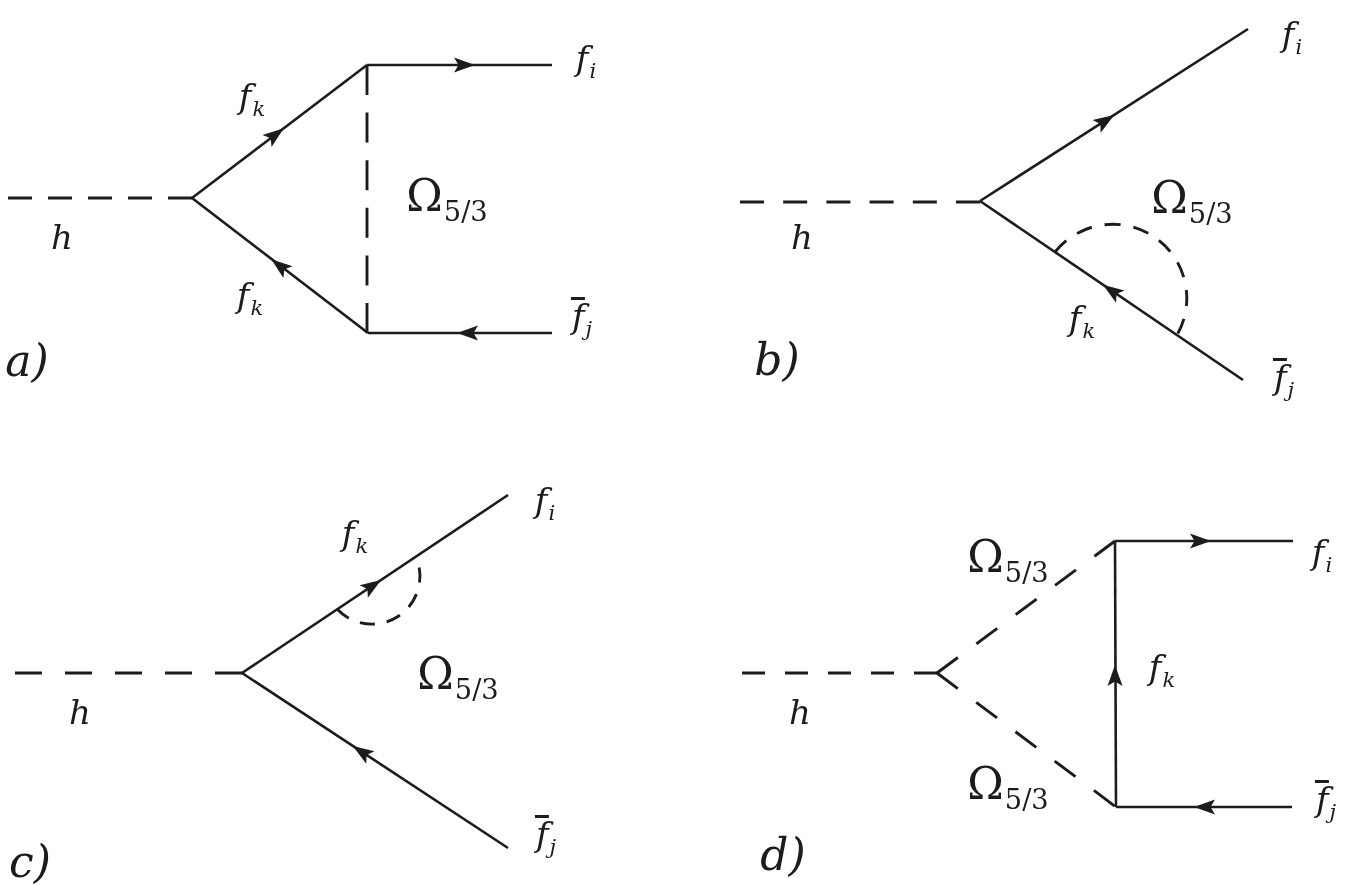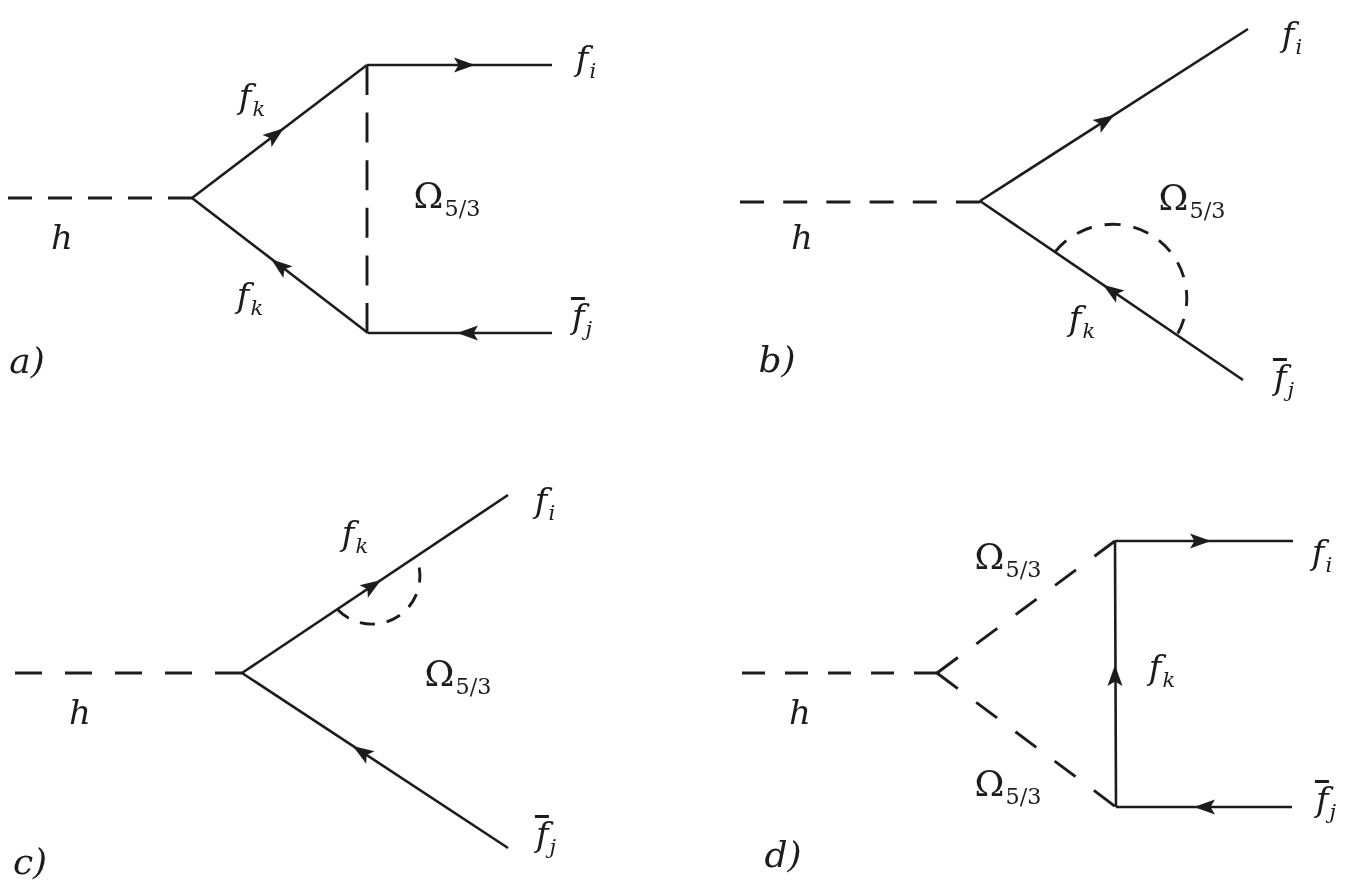--- a/index.html
+++ b/index.html
@@ -35,21 +35,21 @@
   .main.barred::after{
     content:"";
     position:absolute;
     left:-1px;
     top:-2px;
     width:115%;
     height:3px;
     background:#1c1c1c;
   }
   .fs34{font-size:34px;}
-  .fs36{font-size:36px;}
+  .fs36{font-size:44px;}
 </style>
 </head>
 <body>
 
 <div id="figure">
 
   <svg id="geometry" width="1350" height="885" viewBox="0 0 1350 885">
     <g stroke="#1c1c1c" fill="none" stroke-width="2.6">
 
       <g>

